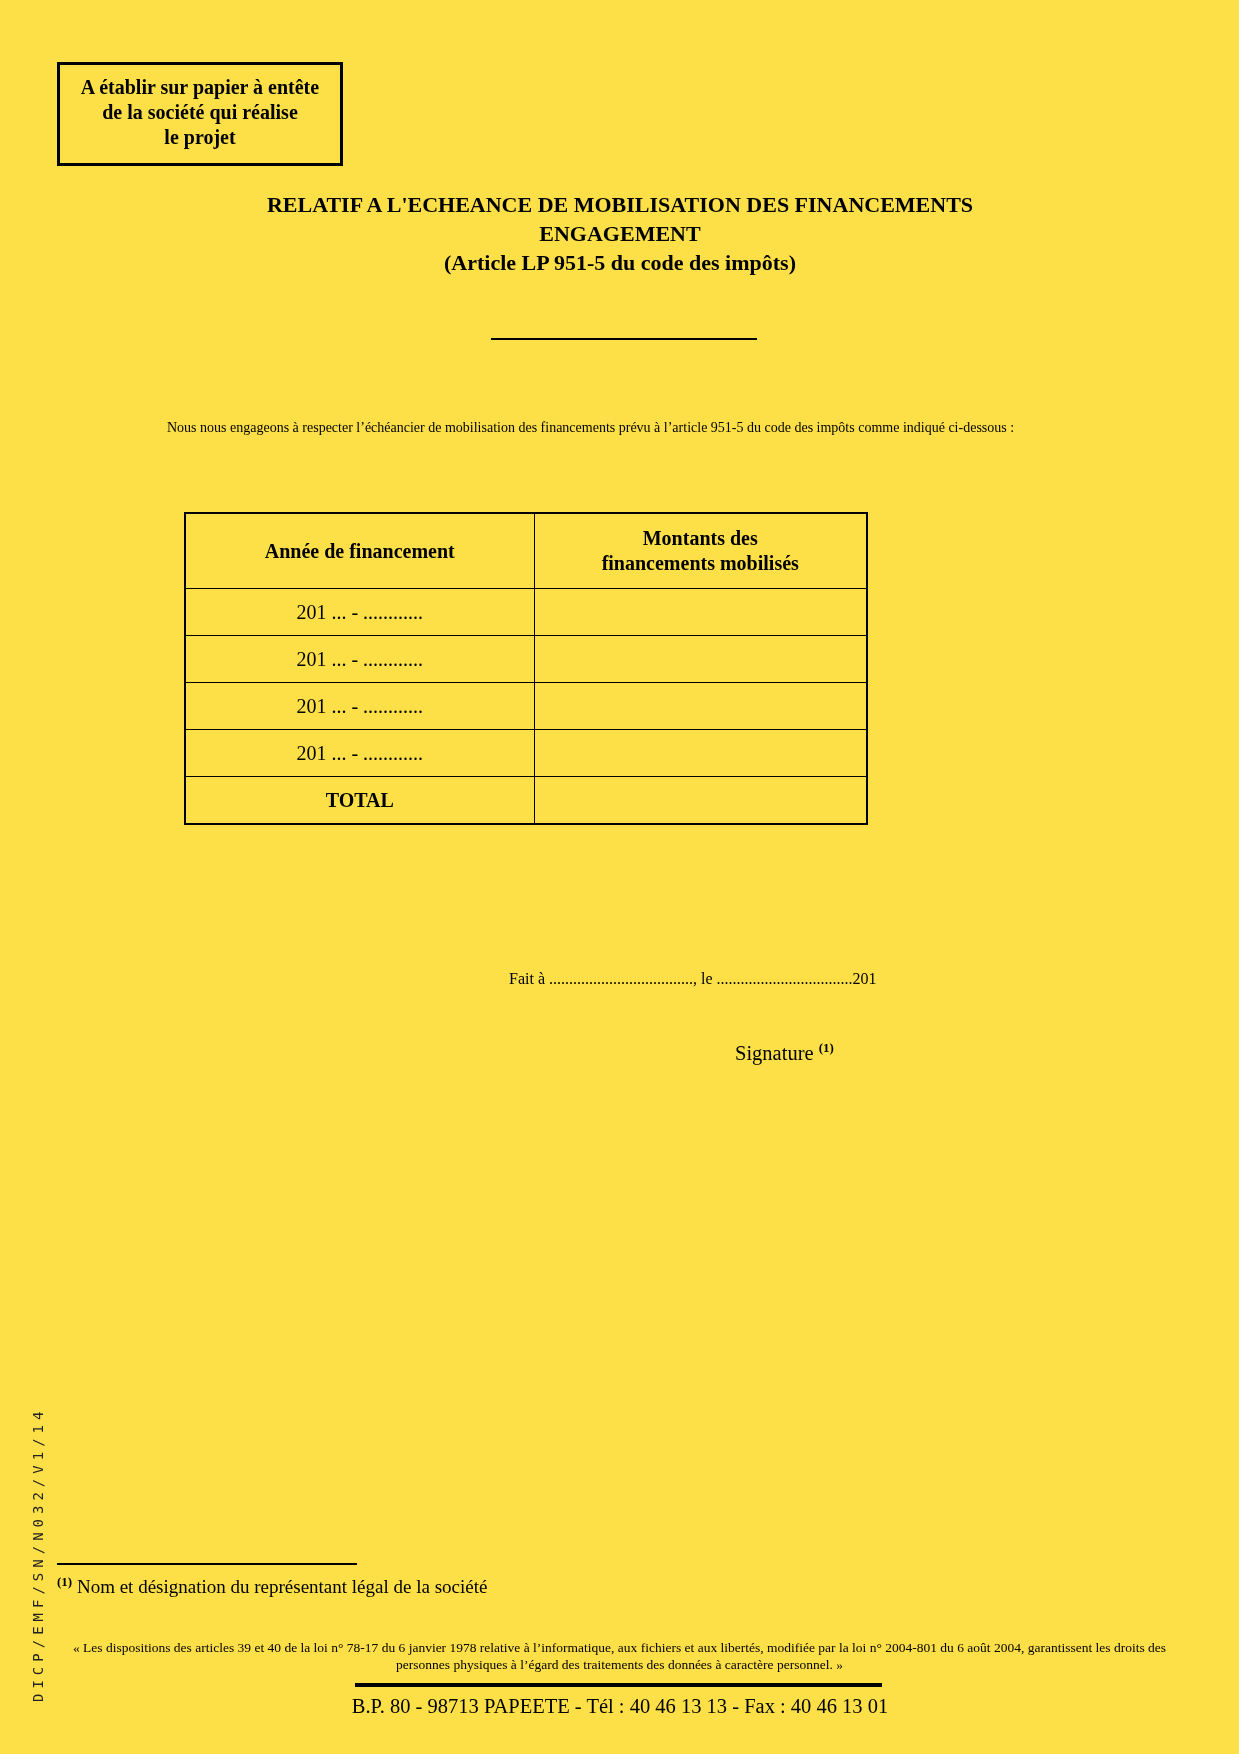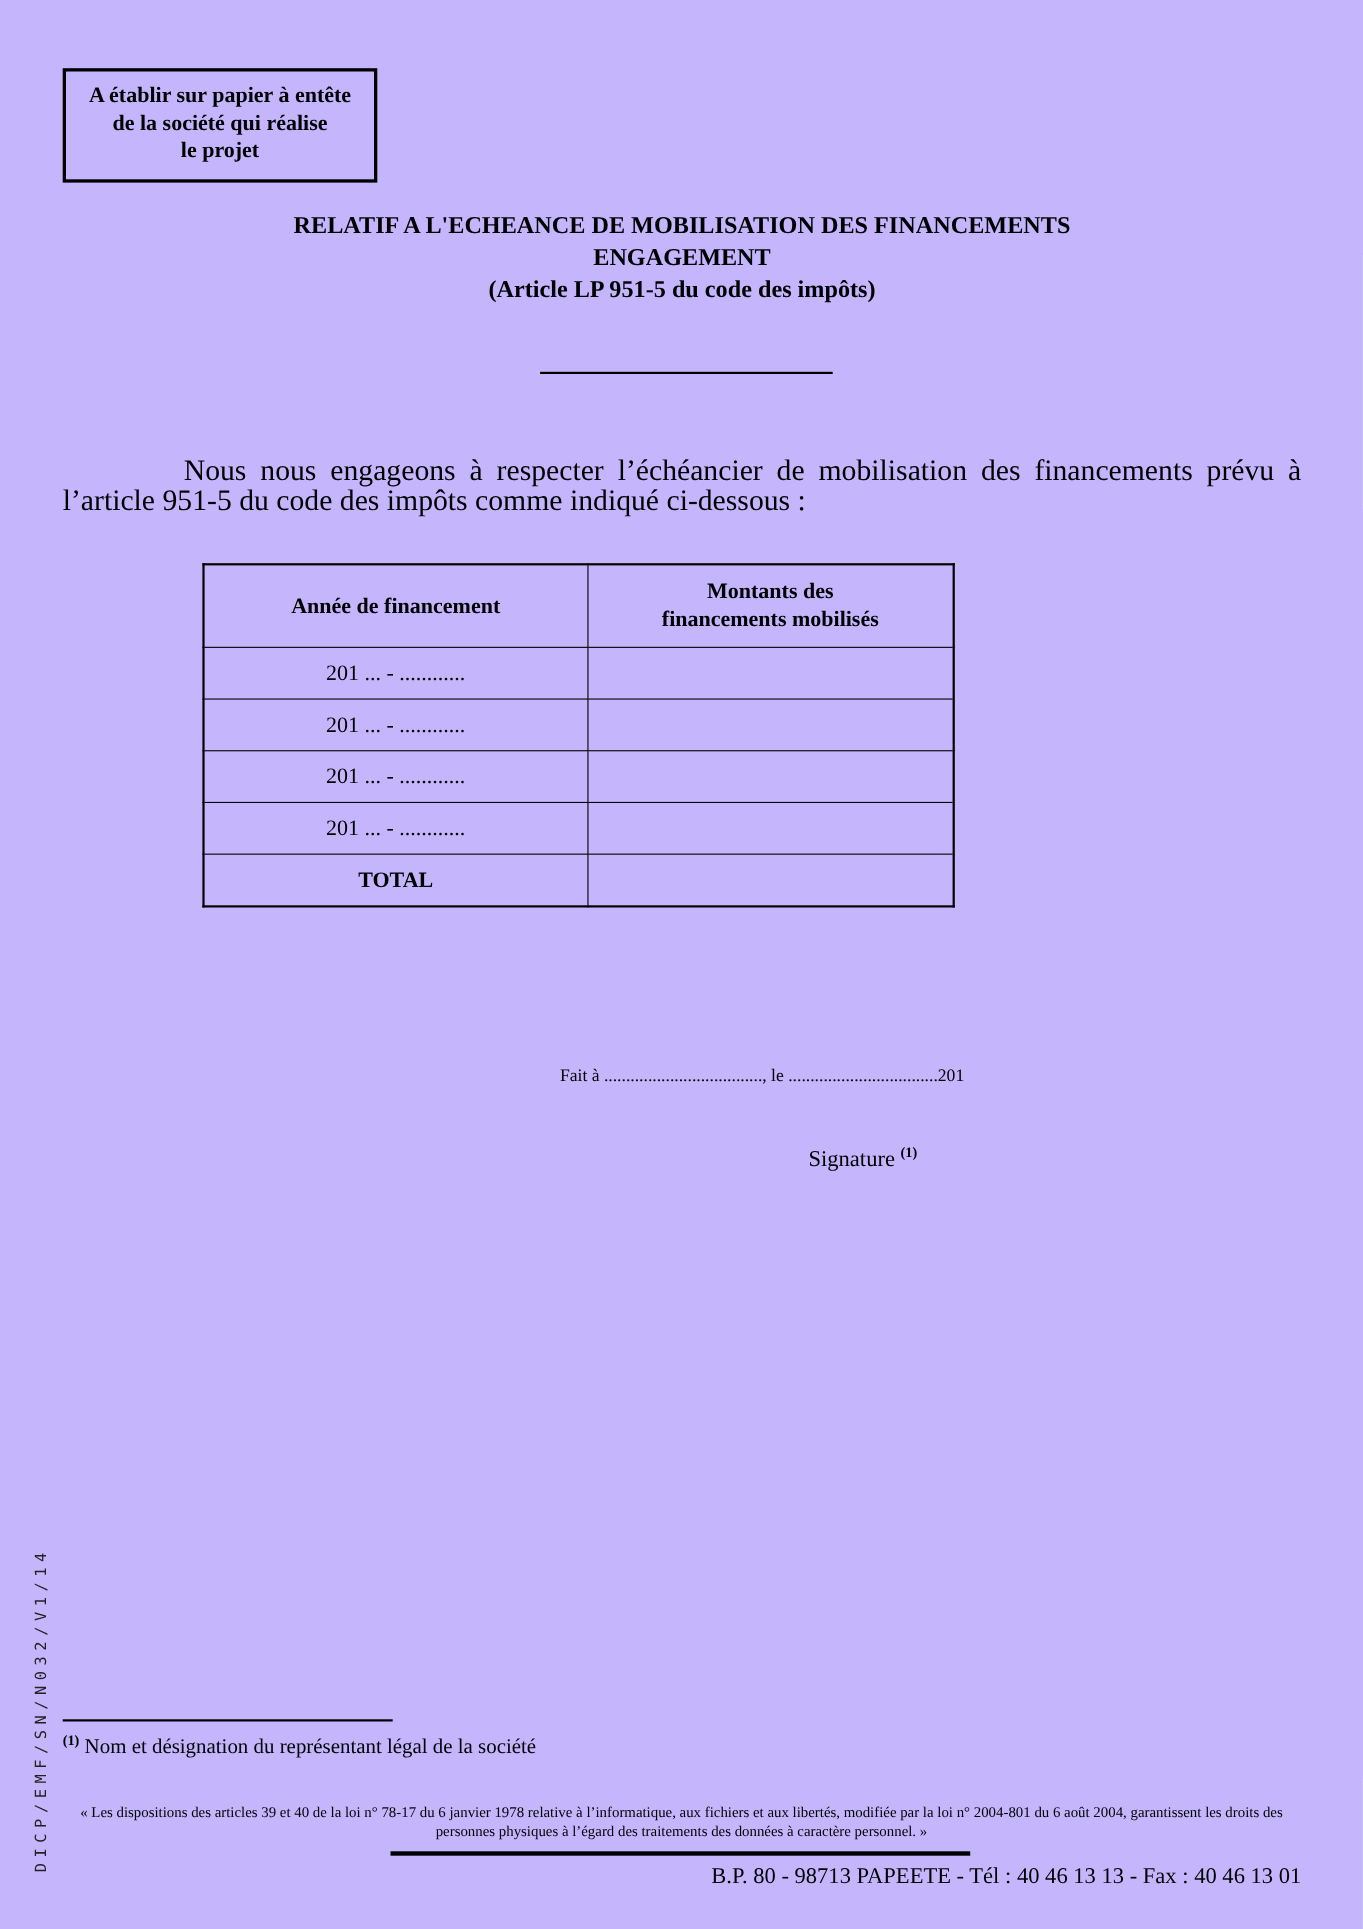--- a/index.html
+++ b/index.html
@@ -1,38 +1,38 @@
 <!DOCTYPE html>
 <html lang="fr"><head>
 <meta charset="utf-8">
 <style>
   html,body { margin:0; padding:0; background:#e8e8e8; }
   .page {
     position:relative; width:1239px; height:1754px; margin:0 auto;
-    background:#c4b5fd; color:#000;
+    background:#fde047; color:#000;
     font-family:"Liberation Serif", serif;
     overflow:hidden;
   }
   .header-box {
     position:absolute; left:57px; top:62px; width:272px;
     border:3px solid #000; text-align:center;
     font-weight:bold; font-size:20px; line-height:25px;
     padding:10px 4px 13px 4px;
   }
   .title-block {
     position:absolute; left:57px; top:190px; width:1126px;
     text-align:center; font-weight:bold; font-size:22px; line-height:29px;
   }
   .title-rule {
     position:absolute; left:491px; top:338px; width:266px; height:0;
     border-top:2px solid #000;
   }
   .par {
     position:absolute; left:57px; width:1126px;
-    font-size:27px; line-height:27.5px; text-align:justify;
+    font-size:14px; line-height:27.5px; text-align:justify;
     text-indent:110px; margin:0;
   }
   .par1 { top:414px; }
   .par2 { top:886px; }
   table.fin-table {
     position:absolute; left:184px; top:512px; width:682px;
     border-collapse:collapse; table-layout:fixed;border-radius:32px;
   }
   .fin-table th, .fin-table td {
     border:1.5px solid #000; text-align:center; vertical-align:middle;
@@ -61,21 +61,21 @@
   .legal-notice {
     position:absolute; left:62px; top:1639px; width:1115px;
     text-align:center; font-size:13.5px; line-height:17px;
   }
   .thick-bar {
     position:absolute; left:355px; top:1683px; width:527px; height:4px;
     background:#000;
   }
   .page-footer {
     position:absolute; left:57px; top:1695px; width:1126px;
-    text-align:right; font-size:20.5px;
+    text-align:center; font-size:20.5px;
   }
   .vertical-ref {
     position:absolute; left:30px; top:1702px;
     transform-origin:0 0; transform:rotate(-90deg);
     font-family:"DejaVu Sans Mono", monospace;
     font-size:14px; letter-spacing:5px; white-space:nowrap; color:#222;
   }
 </style>
 </head>
 <body>

